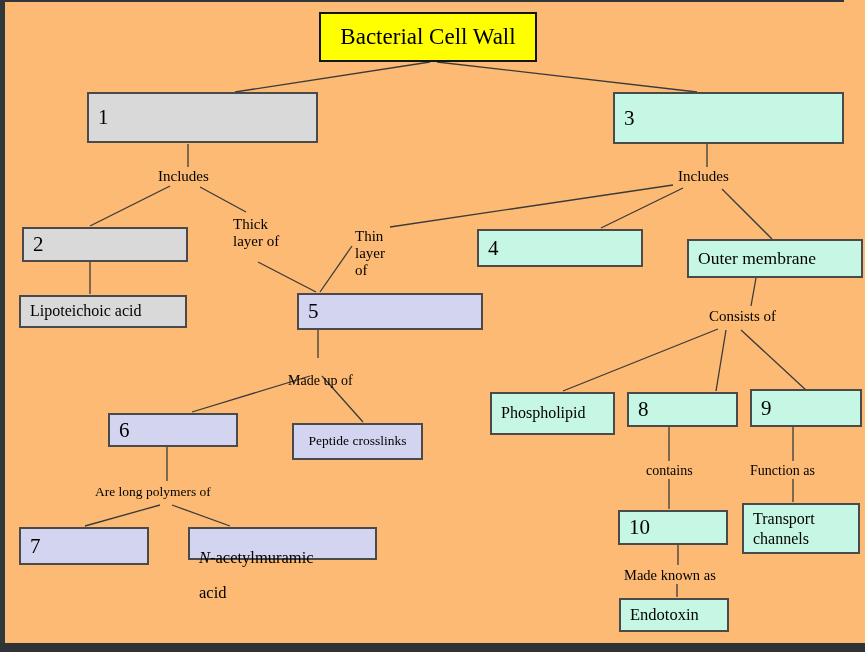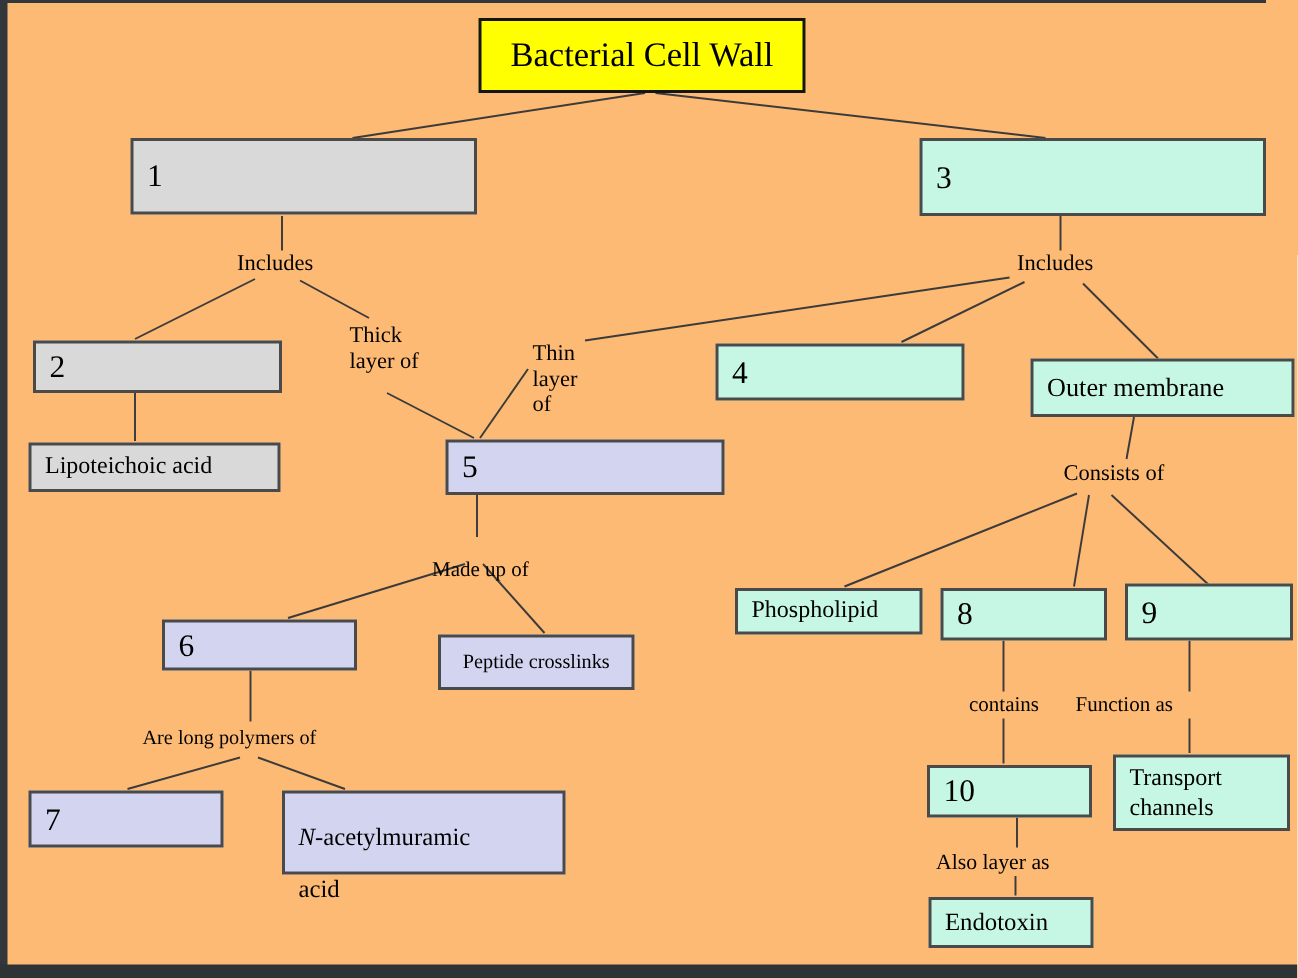--- a/index.html
+++ b/index.html
@@ -77,50 +77,50 @@
   <div class="elabel" style="left:288px;top:360px;font-size:14px;margin-top:13px;">Made up of</div>
 
   <div class="node lav" style="left:108px;top:413px;width:130px;height:34px;">6</div>
 
   <div class="node lav txt" style="left:292px;top:423px;width:131px;height:37px;font-size:13.5px;justify-content:center;padding-left:0;">Peptide crosslinks</div>
 
   <div class="elabel" style="left:95px;top:484px;font-size:13.5px;">Are long polymers of</div>
 
   <div class="node lav" style="left:19px;top:527px;width:130px;height:38px;">7</div>
 
-  <div class="node lav txt" style="left:188px;top:527px;width:189px;height:56px;font-size:16.5px;display:block;padding-top:3px;">
+  <div class="node lav txt" style="left:188px;top:527px;width:189px;height:33px;font-size:16.5px;display:block;padding-top:3px;">
     <span><i>N</i><span>-acetylmuramic</span></span><br>
     <span>acid</span>
   </div>
 
   <div class="node cyan" style="left:613px;top:92px;width:231px;height:52px;">3</div>
 
   <div class="elabel" style="left:678px;top:168px;">Includes</div>
 
   <div class="node cyan" style="left:477px;top:229px;width:166px;height:38px;">4</div>
 
   <div class="node cyan txt" style="left:687px;top:239px;width:176px;height:39px;font-size:17.5px;">Outer membrane</div>
 
   <div class="elabel" style="left:709px;top:308px;">Consists of</div>
 
-  <div class="node cyan txt" style="left:490px;top:392px;width:125px;height:31px;font-family:Liberation Serif, serif;">Phospholipid</div>
+  <div class="node cyan txt" style="left:490px;top:392px;width:125px;height:43px;font-family:Liberation Serif, serif;">Phospholipid</div>
 
   <div class="node cyan" style="left:627px;top:392px;width:111px;height:35px;">8</div>
 
   <div class="node cyan" style="left:750px;top:389px;width:112px;height:38px;">9</div>
 
   <div class="elabel" style="left:646px;top:463px;font-size:14px;">contains</div>
 
-  <div class="elabel" style="left:717px;top:463px;font-size:14px;">Function as</div>
+  <div class="elabel" style="left:750px;top:463px;font-size:14px;">Function as</div>
 
   <div class="node cyan" style="left:618px;top:510px;width:110px;height:35px;">10</div>
 
   <div class="node cyan txt" style="left:742px;top:503px;width:118px;height:51px;line-height:1.2;">Transport channels</div>
 
-  <div class="elabel" style="left:624px;top:567px;font-size:14.5px;">Also layer as</div>
+  <div class="elabel" style="left:624px;top:567px;font-size:14.5px;">Made known as</div>
 
   <div class="node cyan txt" style="left:619px;top:598px;width:110px;height:34px;font-size:16.5px;">Endotoxin</div>
 
   <div class="edge-strip" style="left:0;top:0;width:5px;height:652px;"></div>
   <div class="edge-strip" style="left:0;top:0;width:844px;height:2px;"></div>
   <div class="edge-strip" style="left:0;top:643px;width:865px;height:9px;background:#2e3336;"></div>
 
 </div>
 
 </body></html>

